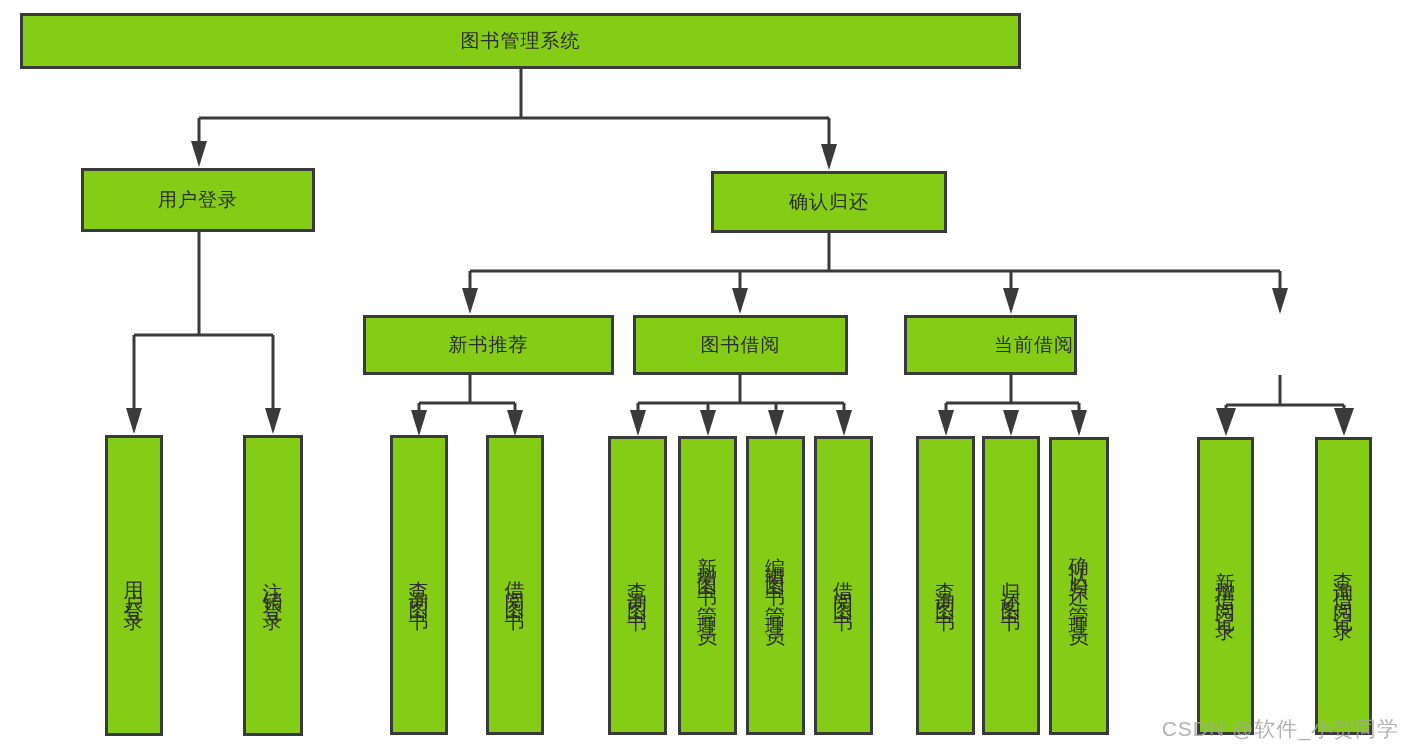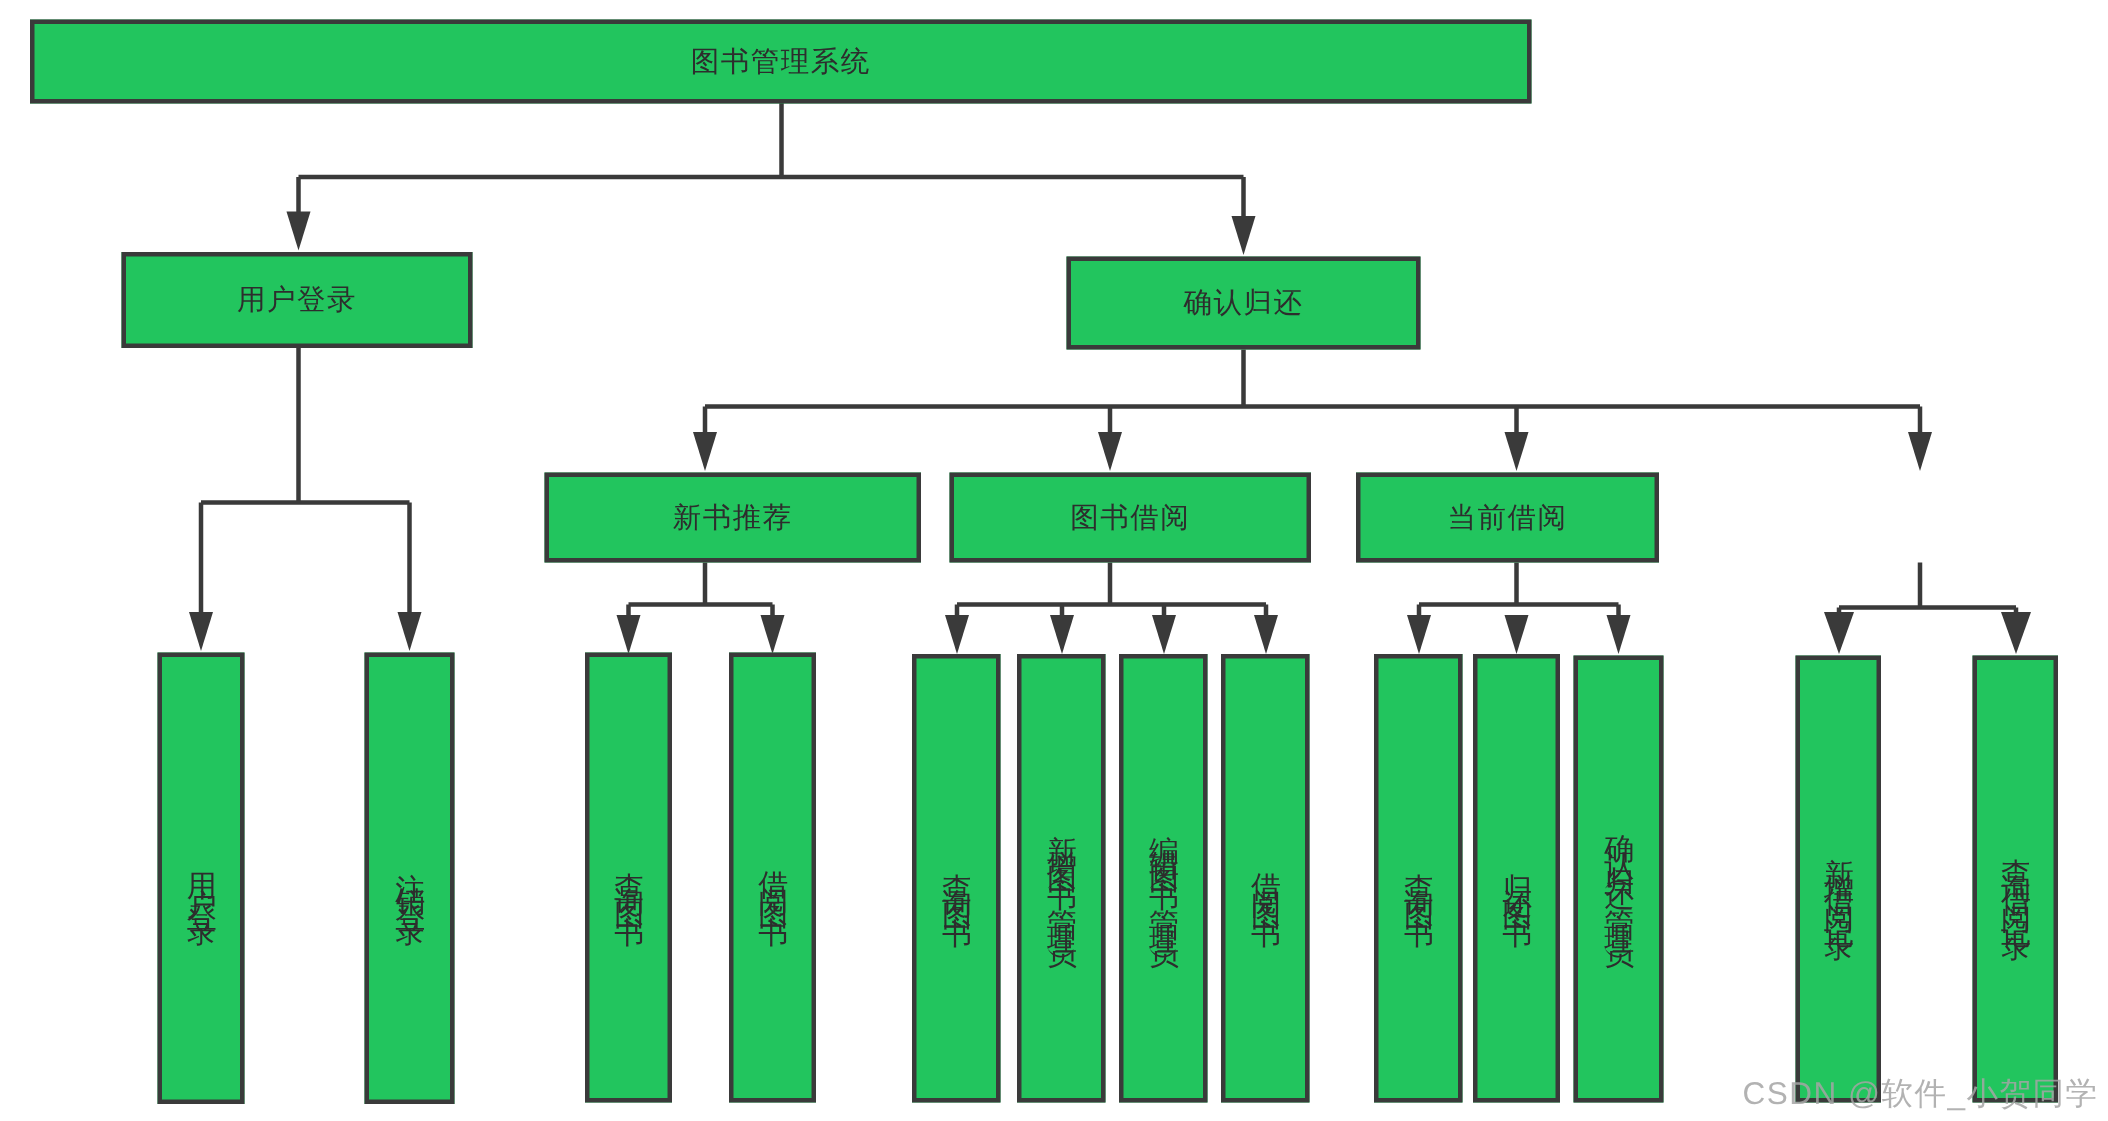--- a/index.html
+++ b/index.html
@@ -13,21 +13,21 @@
   }
   #connectors {
     position: absolute;
     left: 0; top: 0;
     width: 1405px; height: 747px;
   }
   .node {
     position: absolute;
     box-sizing: border-box;
     border: 3px solid #3a3a3a;
-    background: #22c55e;
+    background: #84cc16;
     display: flex;
     align-items: center;
     justify-content: center;
     color: #2d2d2d;
     text-align: center;
   }
   .hbox { font-size: 19px; letter-spacing: 1px; }
   .root-box { font-size: 19px; letter-spacing: 1px; }
   .vbox { font-size: 20px; }
   .vbox .vtext {
@@ -99,24 +99,24 @@
   <div class="node hbox" style="left:81px; top:168px; width:234px; height:64px;">
     <span>用户登录</span>
   </div>
   <div class="node hbox" style="left:711px; top:171px; width:236px; height:62px;">
     <span>确认归还</span>
   </div>
 
   <div class="node hbox" style="left:363px; top:315px; width:251px; height:60px;">
     <span>新书推荐</span>
   </div>
-  <div class="node hbox" style="left:633px; top:315px; width:241px; height:60px;">
+  <div class="node hbox" style="left:633px; top:315px; width:215px; height:60px;">
     <span>图书借阅</span>
   </div>
-  <div class="node hbox" style="left:904px; top:315px; width:202px; height:60px;">
+  <div class="node hbox" style="left:904px; top:315px; width:173px; height:60px;justify-content:flex-end;">
     <span>当前借阅</span>
   </div>
 
   <div class="node vbox" style="left:105px; top:435px; width:58px; height:301px;">
     <span class="vtext">用户登录</span>
   </div>
   <div class="node vbox" style="left:243px; top:435px; width:60px; height:301px;">
     <span class="vtext">注销登录</span>
   </div>
 

